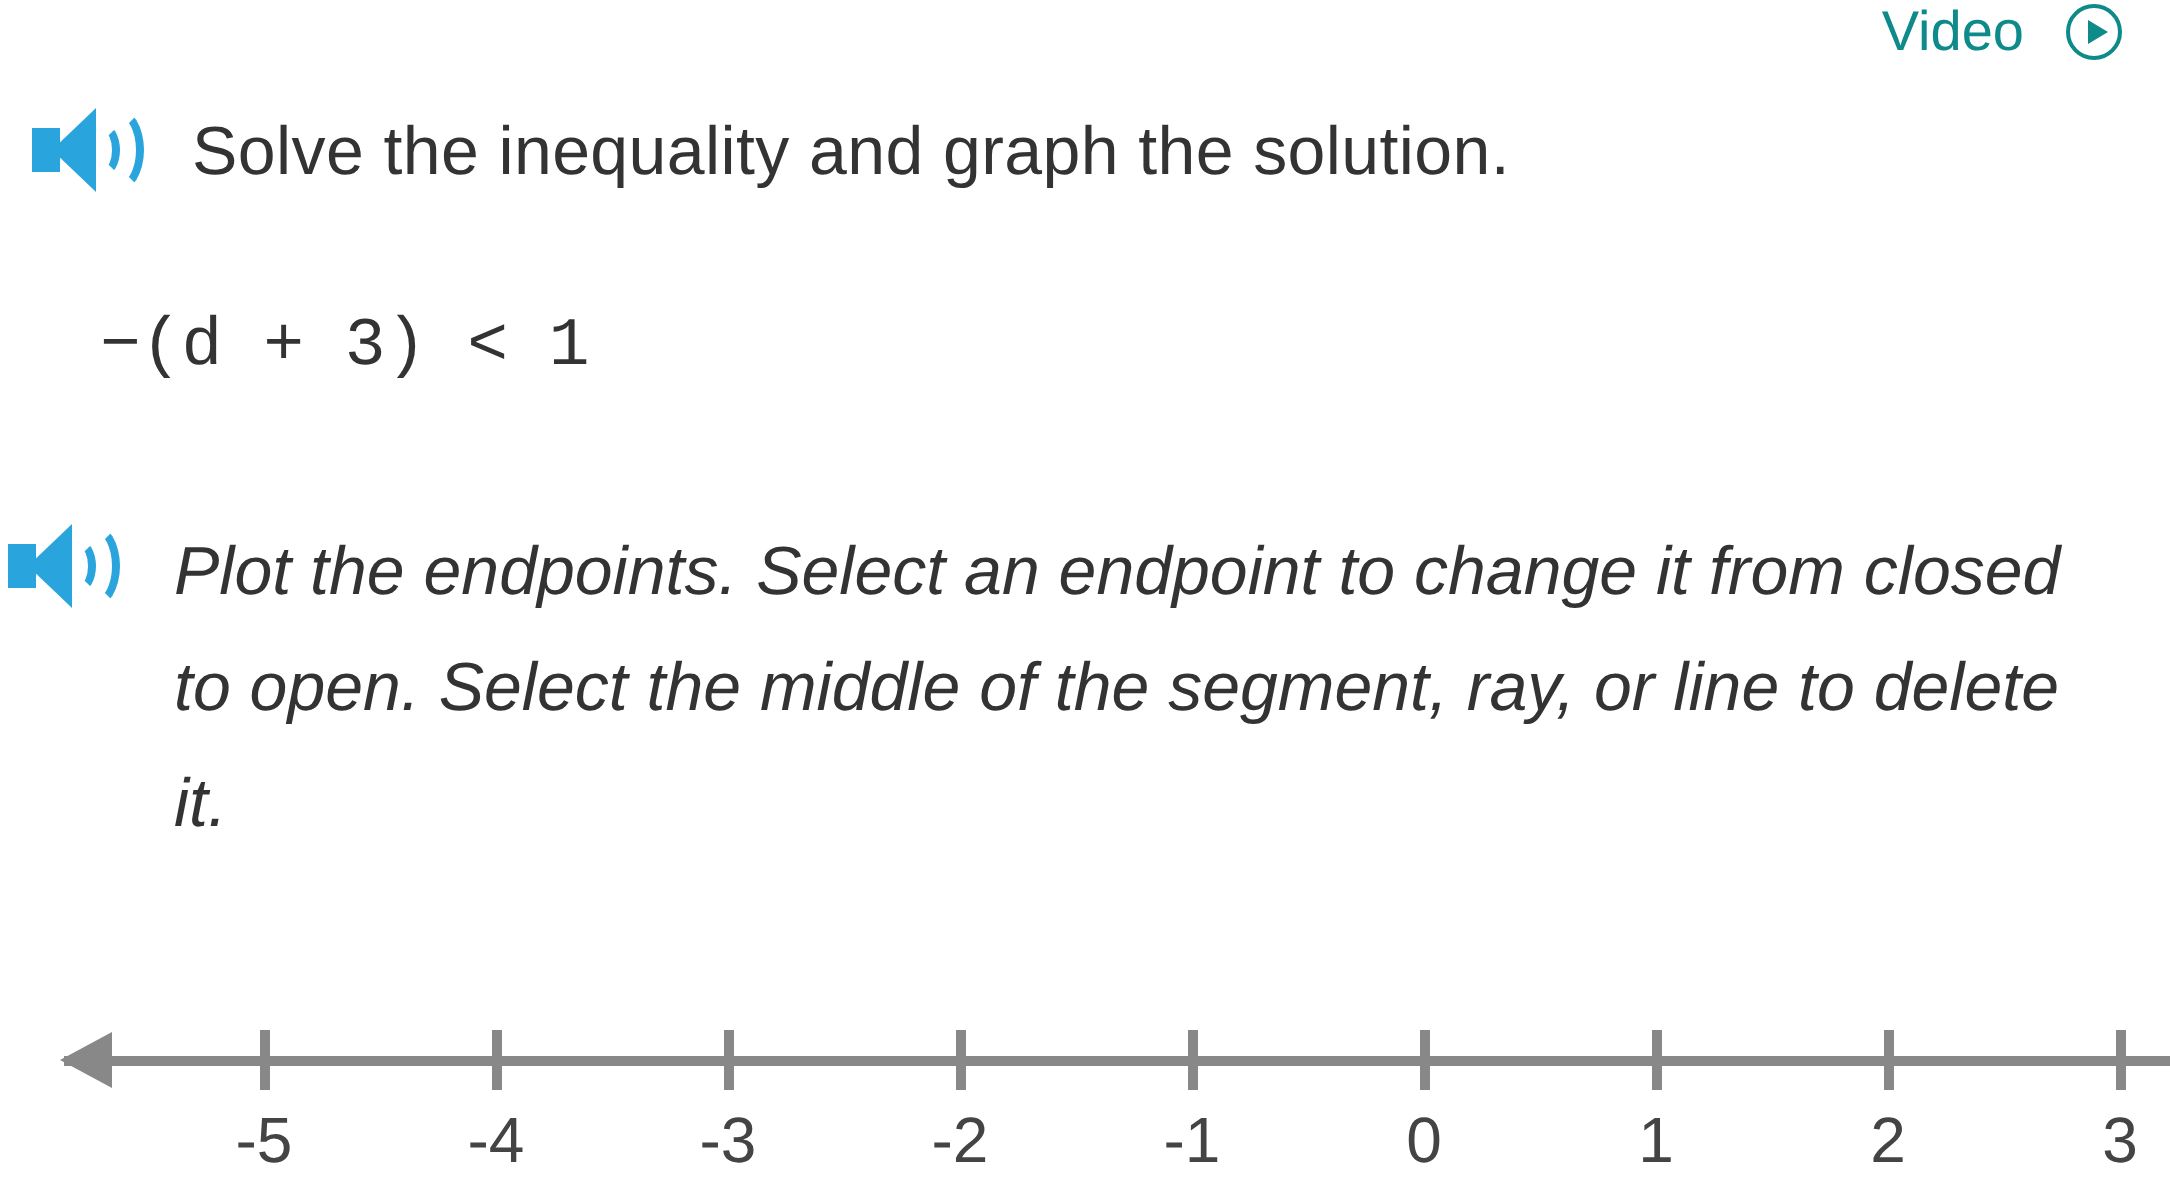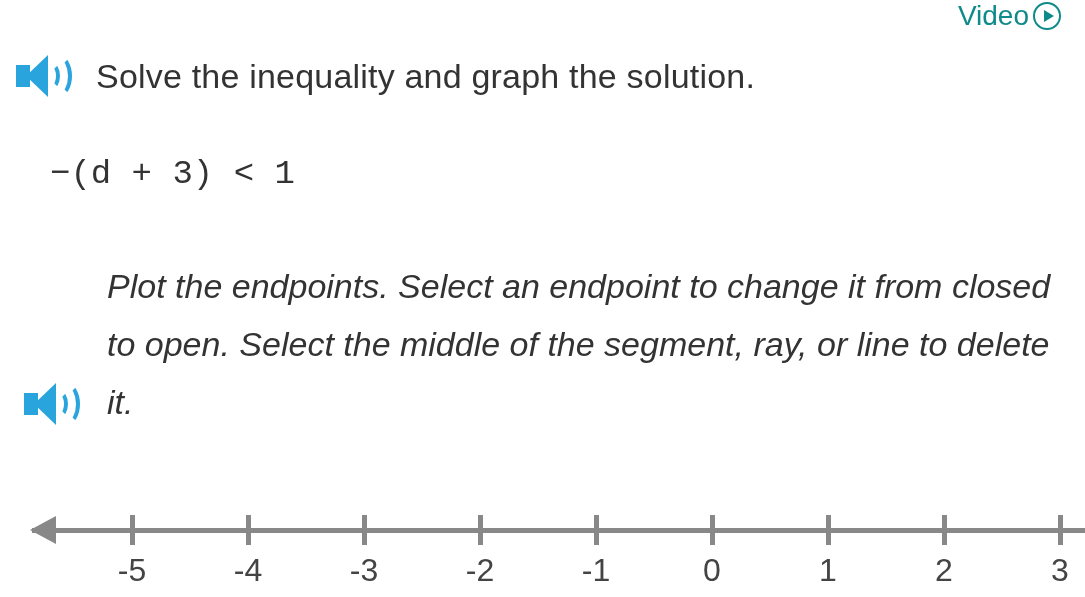--- a/index.html
+++ b/index.html
@@ -12,21 +12,21 @@
       overflow: hidden;
     }
     .top-link {
       position: absolute;
       top: 0;
       right: 24px;
       color: #0e8a8a;
       font-size: 28px;
       display: flex;
       align-items: center;
-      gap: 4px;
+      gap: 21px;
       margin-left: 48px;
     }
     .play-circle {
       width: 28px;
       height: 28px;
       border: 2.5px solid #0e8a8a;
       border-radius: 50%;
       display: flex;
       align-items: center;
       justify-content: center;
@@ -34,26 +34,26 @@
     }
     .play-triangle {
       width: 0; height: 0;
       border-top: 6px solid transparent;
       border-bottom: 6px solid transparent;
       border-left: 10px solid #0e8a8a;
       margin-left: 3px;
     }
     .row {
       display: flex;
-      align-items: flex-end;
+      align-items: flex-start;
       gap: 20px;
     }
     .row1 { position: absolute; top: 50px; left: 16px; right: 20px; }
     .row-eq { position: absolute; top: 155px; left: 50px; }
-    .row2 { position: absolute; top: 258px; left: 24px; right: 20px; gap: 23px; }
+    .row2 { position: absolute; top: 258px; left: 4px; right: 20px; gap: 23px; }
     .speaker-icon {
       width: 60px;
       height: 52px;
       flex-shrink: 0;
       position: relative;
     }
     .speaker-body {
       position: absolute;
       left: 0; top: 14px;
       width: 14px; height: 22px;

